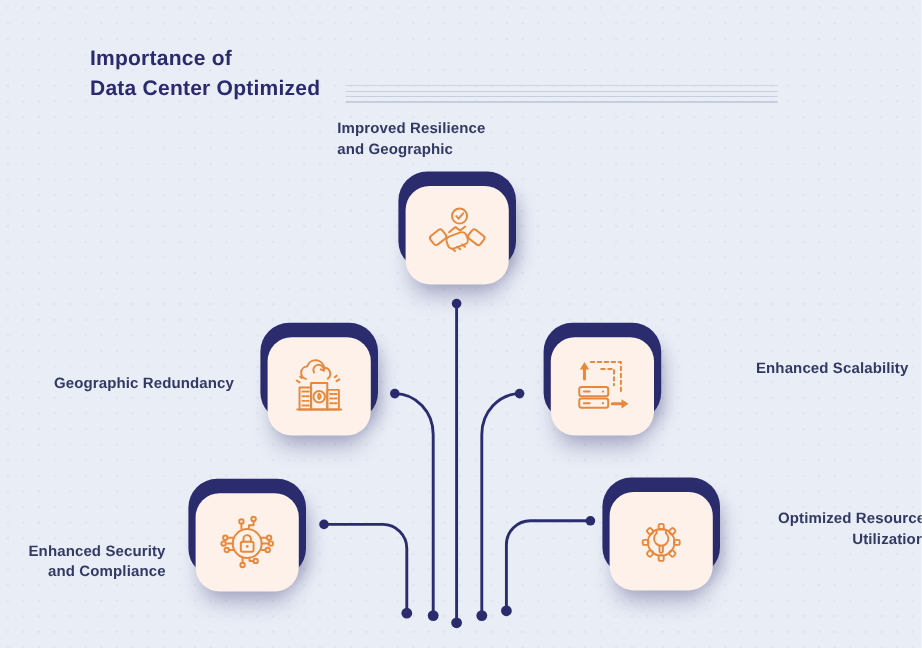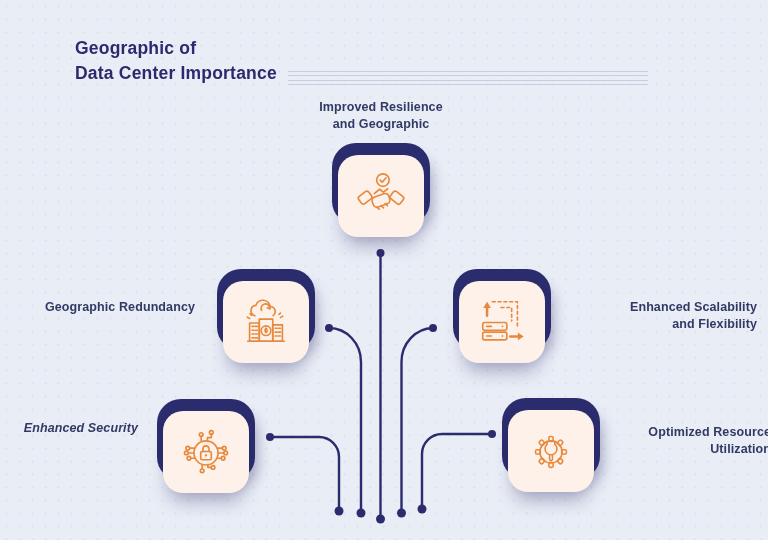--- a/index.html
+++ b/index.html
@@ -52,32 +52,32 @@
   .icon-stroke{fill:none;stroke:currentColor;stroke-width:1.7;stroke-linecap:round;stroke-linejoin:round;}
   .icon-fill{fill:currentColor;stroke:none;}
   .icon-dash{stroke-dasharray:3 3;}
   
   .label{
     position:absolute;z-index:2;
     font-size:12.5px;font-weight:bold;line-height:17px;
     color:var(--label-text,#323a63);letter-spacing:.1px;
   }
   .label span{display:block;}
-  .label.align-right{text-align:right;}
+  .label.align-right{text-align:right;margin-top:12px;}
   .label.align-left{text-align:right;}
-  .label.align-center{text-align:center;}
+  .label.align-center{}
 </style>
 </head>
 <body>
 
 <div class="canvas">
 
   <div class="title">
-    <span>Geographic of</span>
-    <span>Data Center Importance</span>
+    <span>Importance of</span>
+    <span>Data Center Optimized</span>
   </div>
   <div class="title-rules"></div>
 
   <svg class="connectors" viewBox="0 0 768 540">
 
     <path d="M380.5 253 V519"></path>
     <circle cx="380.5" cy="253" r="4"></circle>
     <circle cx="380.5" cy="519" r="4.5"></circle>
 
     <path d="M329 328 A32 34 0 0 1 361 362 L361 513"></path>
@@ -138,21 +138,20 @@
           <circle cx="28" cy="37" r="5"></circle>
           <path d="M28 34.3 c1.6 1.6 1.6 3.4 0 4.6 c-1.2 -1 -1.4 -3 0 -4.6 z"></path>
           <path d="M9 48 h38"></path>
         </g>
       </svg>
     </div>
   </div>
 
   <div class="label align-left" style="left:567px;top:299px;width:190px;">
     <span>Enhanced Scalability</span>
-    <span>and Flexibility</span>
   </div>
   <div class="unit" style="left:453px;top:269px;">
     <div class="navy-back"></div>
     <div class="cream-face">
       <svg viewBox="0 0 56 56">
         <g class="icon-stroke">
           <path d="M12.5 21.5 v-9" style="stroke-width:2.6"></path>
           <path d="M18 7 h26 v27" class="icon-dash"></path>
           <path d="M27 13 h11 v14" class="icon-dash"></path>
           <rect x="8" y="28.5" width="25" height="8" rx="2"></rect>
@@ -163,22 +162,23 @@
         <g class="icon-fill">
           <path d="M8.5 13.5 l4 -6.5 4 6.5 z"></path>
           <path d="M44.5 39 l6 4 -6 4 z"></path>
           <circle cx="28.5" cy="32.5" r="1"></circle>
           <circle cx="28.5" cy="42.5" r="1"></circle>
         </g>
       </svg>
     </div>
   </div>
 
-  <div class="label align-right" style="left:8px;top:420px;width:130px;font-style:italic;">
+  <div class="label align-right" style="left:8px;top:439px;width:130px;">
     <span>Enhanced Security</span>
+    <span>and Compliance</span>
   </div>
   <div class="unit" style="left:157px;top:399px;">
     <div class="navy-back"></div>
     <div class="cream-face">
       <svg viewBox="0 0 56 56">
         <g class="icon-stroke">
           <circle cx="28" cy="29" r="12.5"></circle>
           <rect x="22.5" y="27.5" width="11" height="8.5" rx="1.5"></rect>
           <path d="M24.8 27.5 v-2.6 a3.2 3.2 0 0 1 6.4 0 v2.6"></path>
           <path d="M23 16.3 v-4.5"></path>

